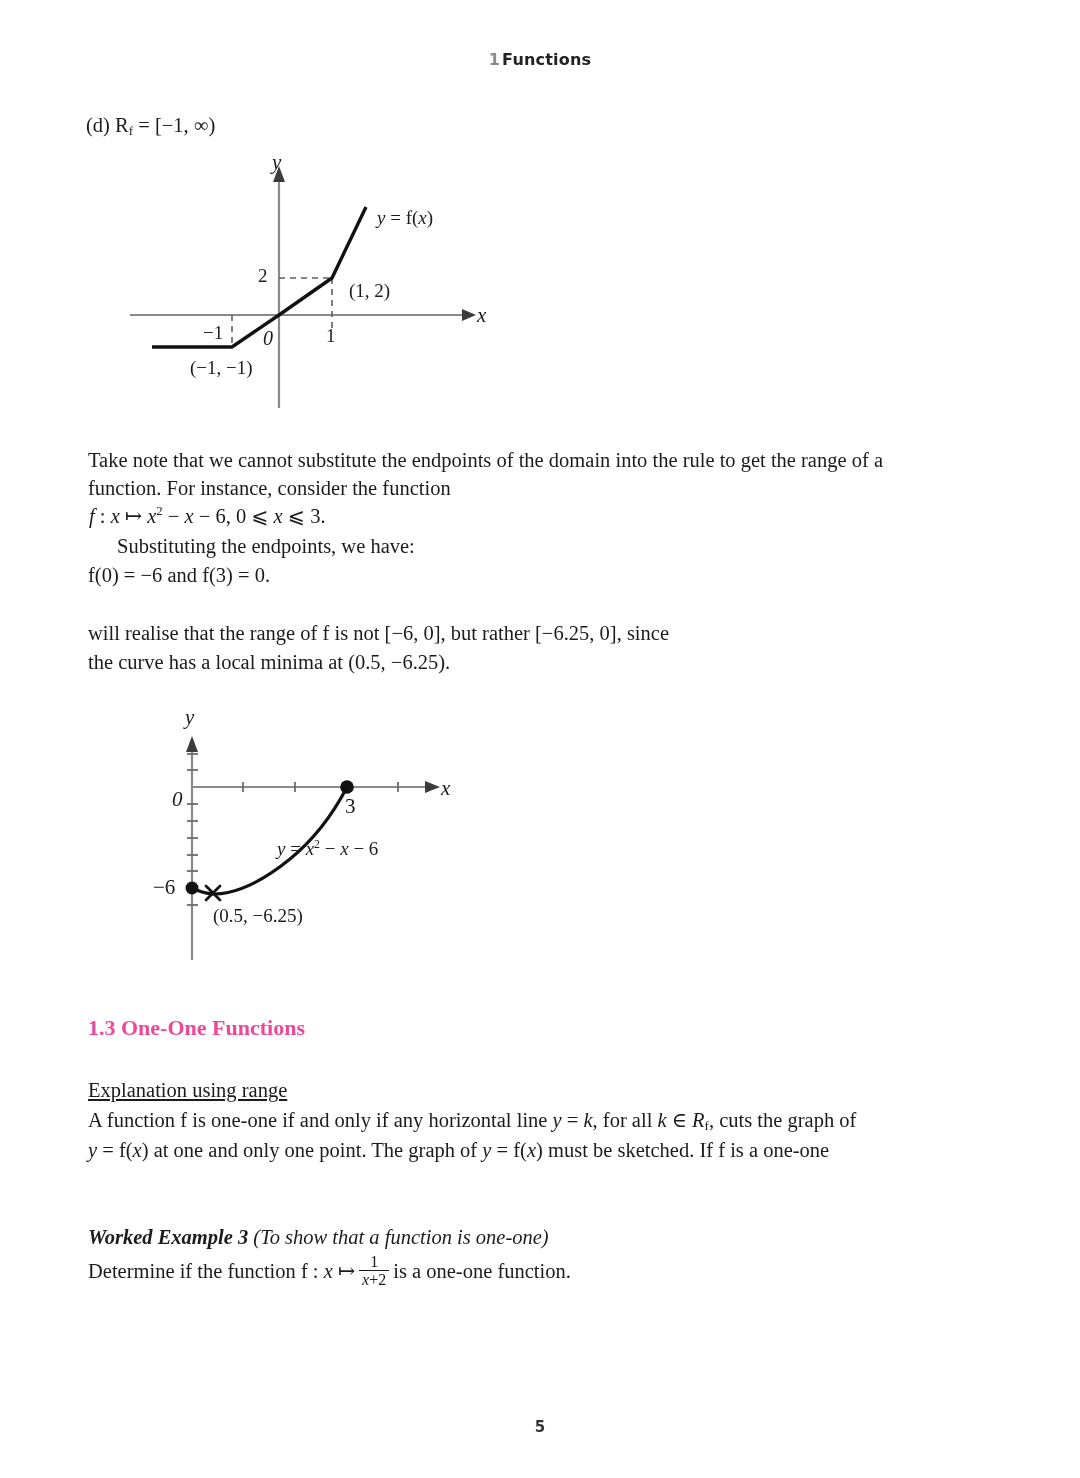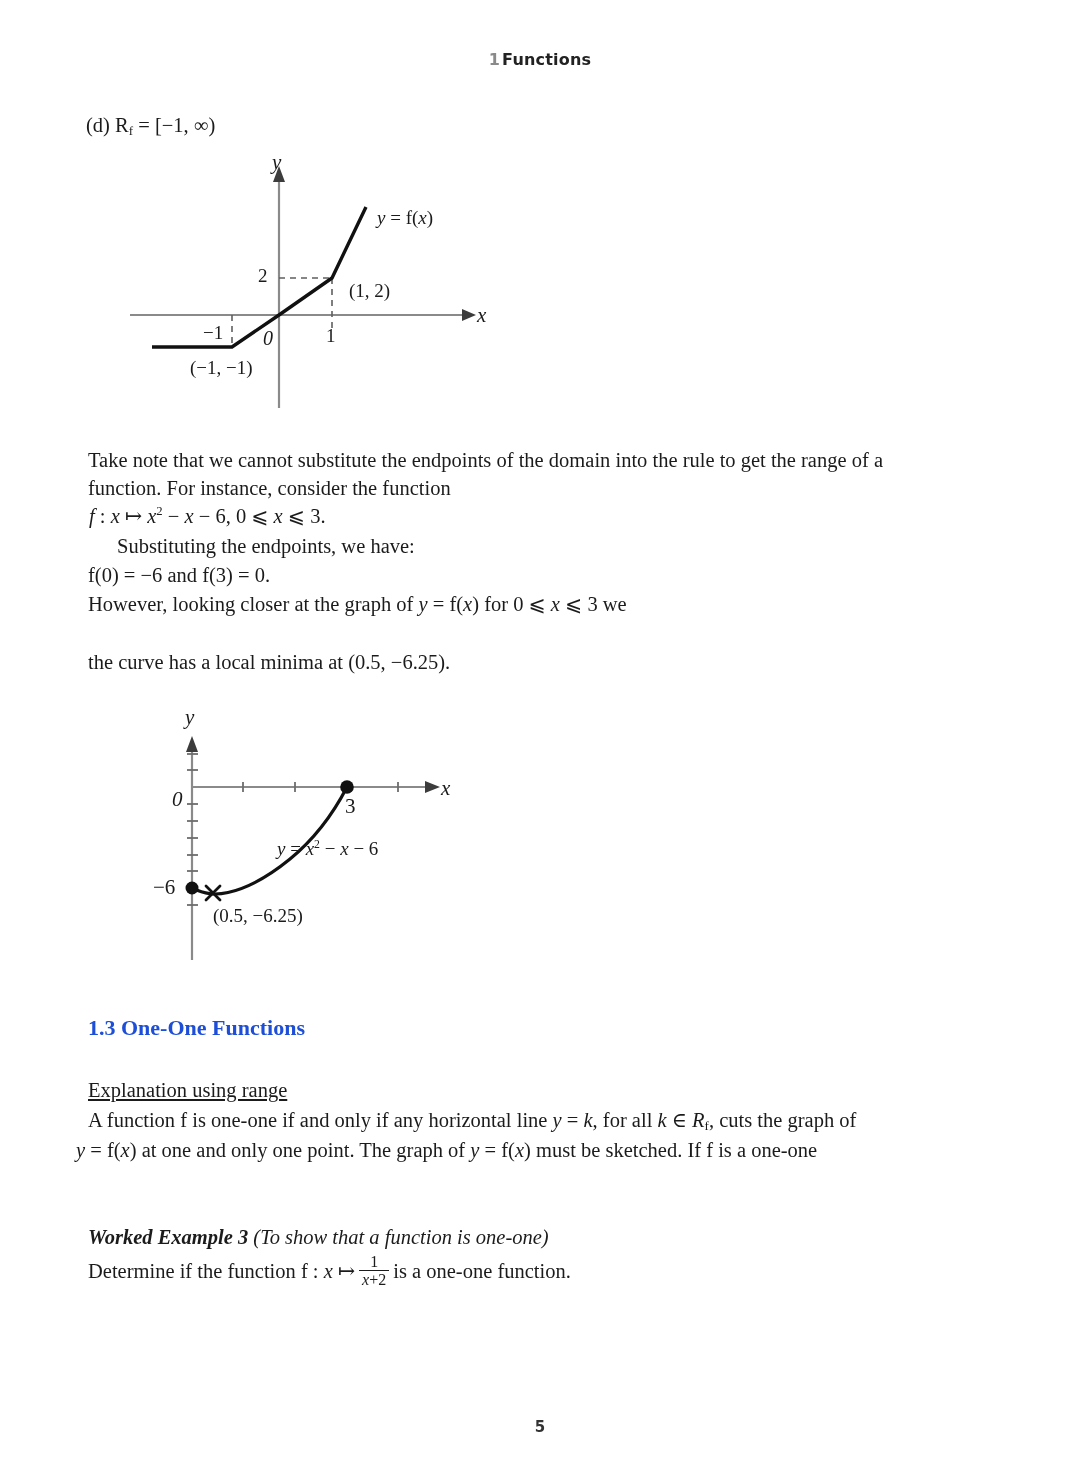--- a/index.html
+++ b/index.html
@@ -63,21 +63,21 @@
   .und { text-decoration: underline; }
 
   sup.exp { font-size: 0.62em; vertical-align: super; line-height: 0; }
   sub.sb  { font-size: 0.64em; vertical-align: -0.22em; line-height: 0; }
 
   .sect-head {
     position: absolute;
     font-family: "Liberation Serif", "DejaVu Serif", serif;
     font-size: 22px;
     font-weight: bold;
-    color: #1d4ed8;
+    color: #ec4899;
     white-space: nowrap;
   }
 
   
   .frac {
     display: inline-block;
     vertical-align: middle;
     text-align: center;
     position: relative;
     top: -2px;
@@ -160,23 +160,21 @@
   </div>
 
   <div class="tline" style="left:88px; top:445px;">Take note that we cannot substitute the endpoints of the domain into the rule to get the range of a</div>
   <div class="tline" style="left:88px; top:473px;">function. For instance, consider the function</div>
   <div class="tline" style="left:89px; top:501px;">
     <span class="it">f</span><span style="font-style:normal"> : </span><span class="it">x</span> ↦ <span class="it">x</span><sup class="exp">2</sup> − <span class="it">x</span> − 6, 0 ⩽ <span class="it">x</span> ⩽ 3.
   </div>
   <div class="tline" style="left:88px; top:531px;margin-left:29px;">Substituting the endpoints, we have:</div>
   <div class="tline" style="left:88px; top:560px;">f(0) = −6 and f(3) = 0.</div>
 
-  <div class="tline" style="left:88px; top:589px;">
-    However, looking closer at the graph of <span class="it">y</span> = f(<span class="it">x</span>) for 0 ⩽ <span class="it">x</span> ⩽ 3 we
-  </div>
+  <div class="tline" style="left:88px; top:618px;">will realise that the range of f is not [−6, 0], but rather [−6.25, 0], since</div>
   <div class="tline" style="left:88px; top:647px;">the curve has a local minima at (0.5, −6.25).</div>
 
   <div class="fig" style="left:0px; top:0px; width:1080px; height:990px;">
     <svg width="1080" height="990" viewBox="0 0 1080 990">
 
       <line x1="192" y1="787" x2="425" y2="787" stroke="#8a8a8a" stroke-width="2.2"></line>
       <polygon points="425,781 440,787 425,793" fill="#3c3c3c"></polygon>
 
       <line x1="192" y1="752" x2="192" y2="960" stroke="#8a8a8a" stroke-width="2.2"></line>
       <polygon points="186,752 192,736 198,752" fill="#3c3c3c"></polygon>
@@ -219,21 +217,21 @@
     <div class="fig-label" style="left:277px; top:838px;"><span class="it">y</span> = <span class="it">x</span><sup class="exp">2</sup> − <span class="it">x</span> − 6</div>
   </div>
 
   <div class="sect-head" style="left:88px; top:1015px;">1.3 One-One Functions</div>
 
   <div class="tline und" style="left:88px; top:1075px;">Explanation using range</div>
 
   <div class="tline" style="left:88px; top:1105px;">
     A function f is one-one if and only if any horizontal line <span class="it">y</span> = <span class="it">k</span>, for all <span class="it">k</span> ∈ <span class="it">R</span><sub class="sb">f</sub>, cuts the graph of
   </div>
-  <div class="tline" style="left:76px; top:1135px;">
+  <div class="tline" style="left:88px; top:1135px;">
     <span class="it">y</span> = f(<span class="it">x</span>) at one and only one point. The graph of <span class="it">y</span> = f(<span class="it">x</span>) must be sketched. If f is a one-one
   </div>
 
   <div class="tline" style="left:88px; top:1222px;">
     <span class="bdit">Worked Example 3</span>
     <span class="it">(To show that a function is one-one)</span>
   </div>
 
   <div class="tline" style="left:88px; top:1256px;">
     <span>Determine if the function f : <span class="it">x</span> ↦</span><span class="frac"><span class="num">1</span><span class="bar"></span><span class="den"><span class="it">x</span><span class="upr">+2</span></span></span><span>is a one-one function.</span>

